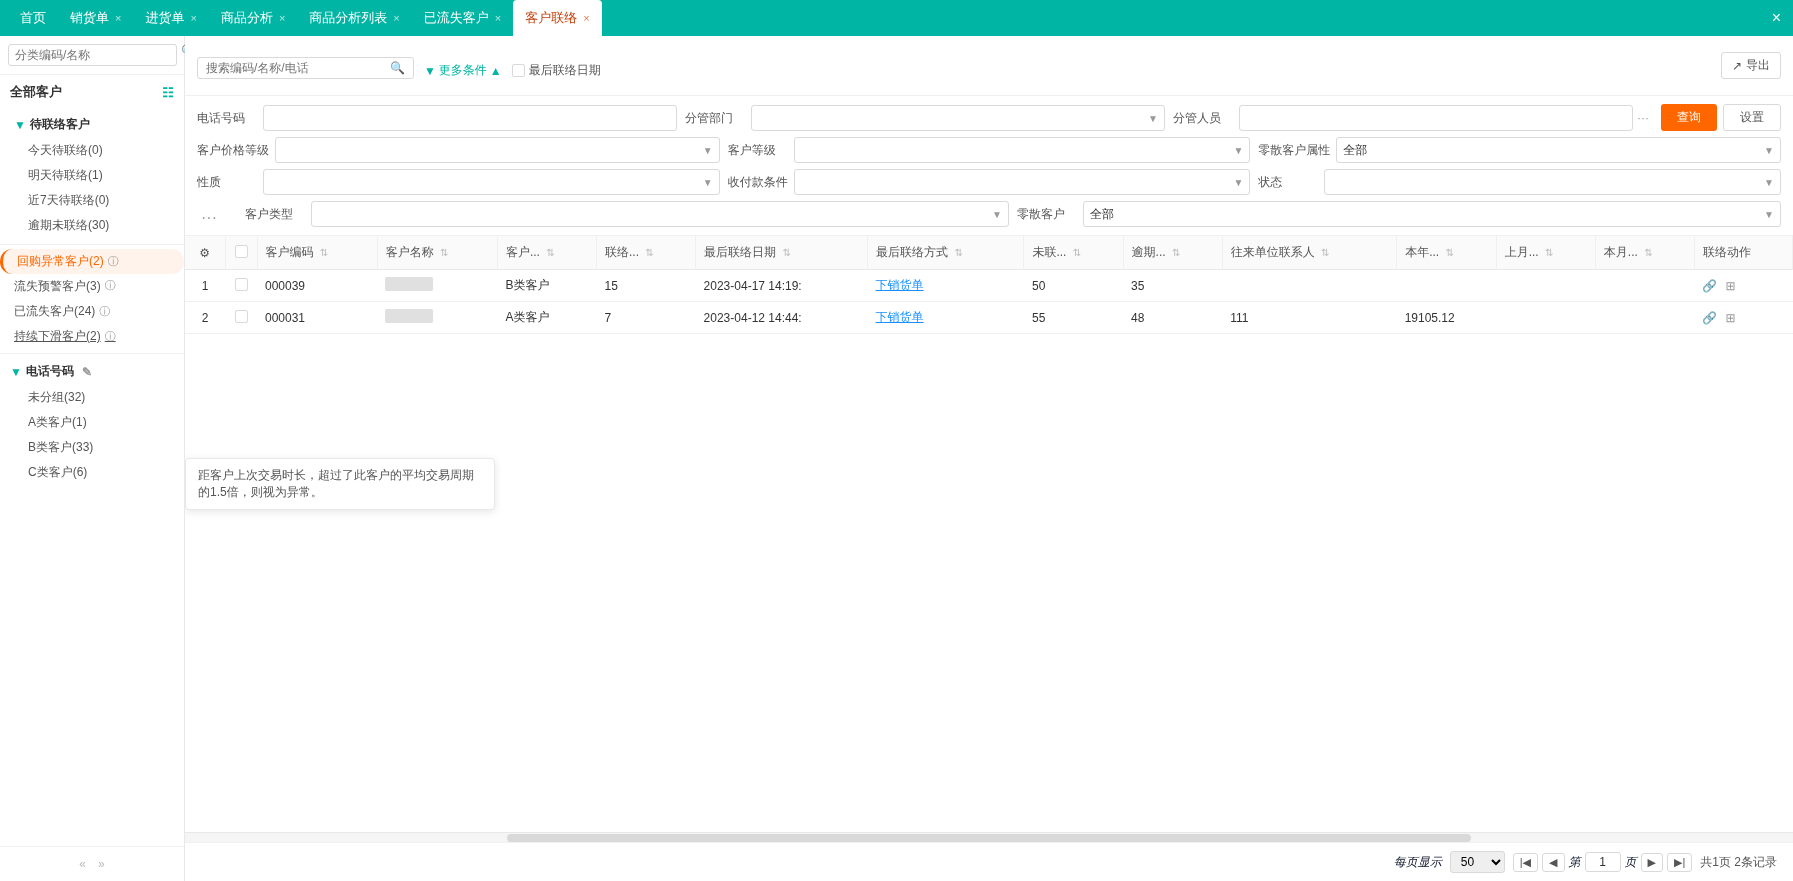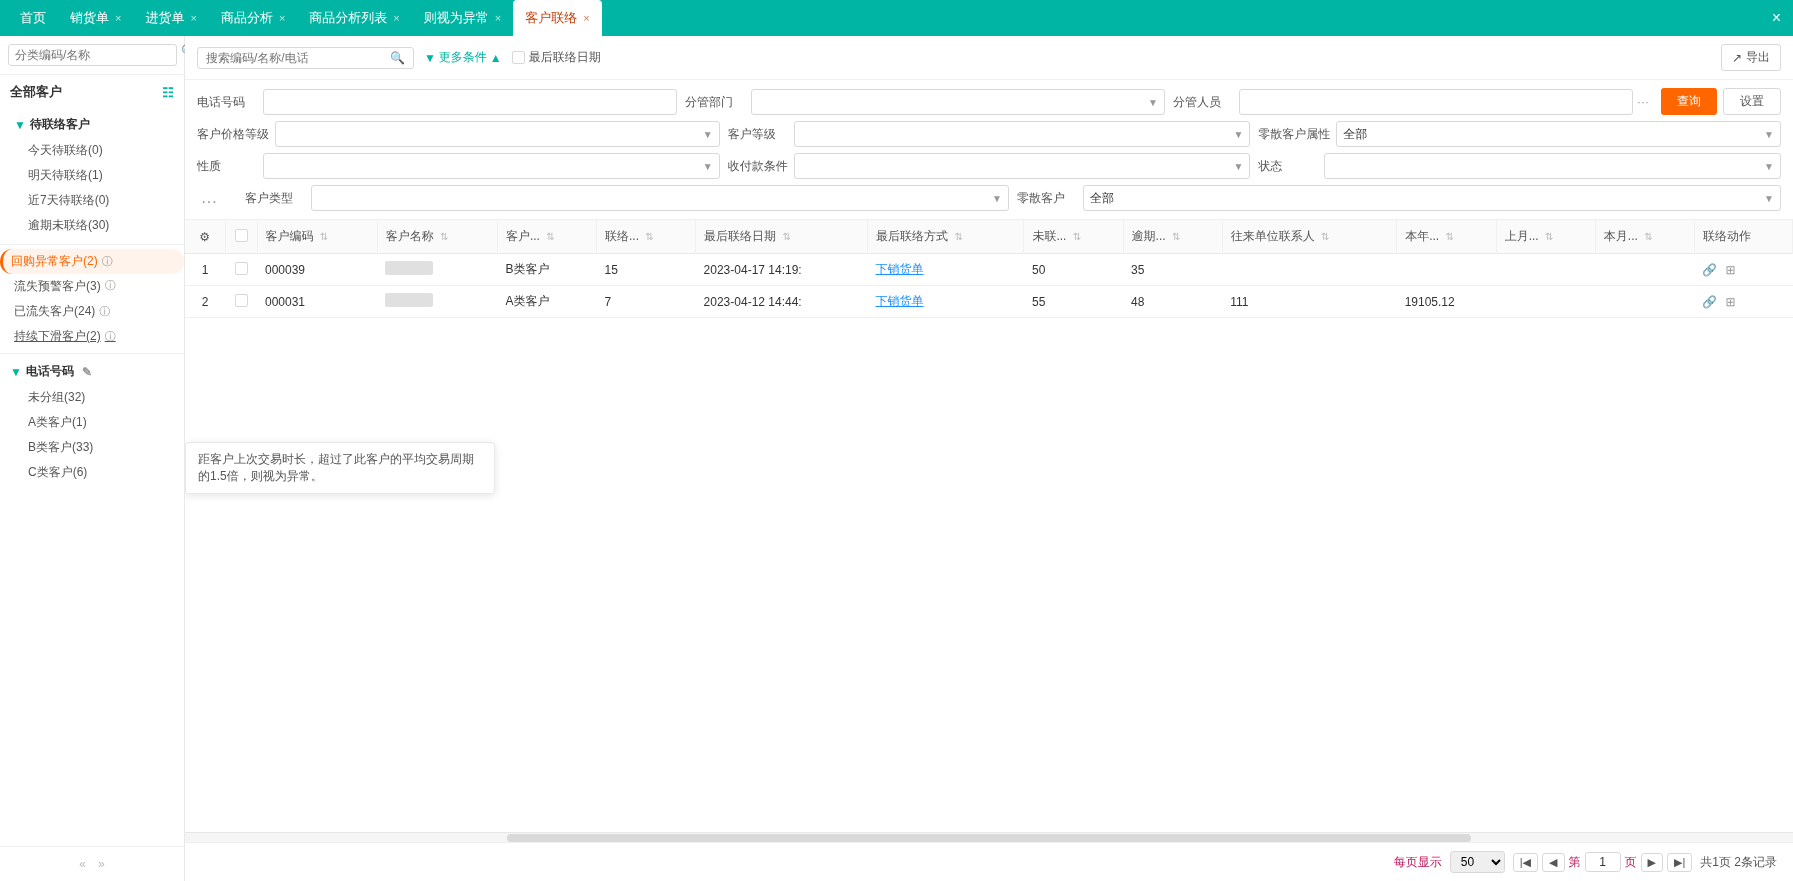--- a/index.html
+++ b/index.html
@@ -131,25 +131,25 @@
     .content-area {
       flex: 1;
       display: flex;
       flex-direction: column;
       overflow: hidden;
       background: #fff;
     }
 
     
     .filter-bar {
-      padding: 8px 12px;
+      padding: 16px 12px;
       background: #fff;
       border-bottom: 1px solid #f0f0f0;
       display: flex;
-      align-items: center;
+      align-items: flex-end;
       gap: 10px;
       flex-wrap: wrap;
     }
     .filter-search {
       display: flex;
       align-items: center;
       border: 1px solid #d9d9d9;
       border-radius: 3px;
       padding: 3px 8px;
       background: #fff;
@@ -309,21 +309,21 @@
     
     .pagination {
       padding: 8px 16px;
       display: flex;
       align-items: center;
       justify-content: flex-end;
       border-top: 1px solid #f0f0f0;
       gap: 8px;
       background: #fff;
     }
-    .pagination-label { color: #be185d; }
+    .pagination-label { color: #0f172a; font-style: italic; }
     .pagination-select {
       border: 1px solid #d9d9d9;
       border-radius: 3px;
       padding: 2px 6px;
       font-size: 12px;
     }
     .page-nav { display: flex; align-items: center; gap: 4px; }
     .page-nav button {
       border: 1px solid #d9d9d9;
       background: #fff;
@@ -412,21 +412,21 @@
   </div>
   <div class="nav-item">
     <span>商品分析</span>
     <span class="close-x">×</span>
   </div>
   <div class="nav-item">
     <span>商品分析列表</span>
     <span class="close-x">×</span>
   </div>
   <div class="nav-item">
-    <span>则视为异常</span>
+    <span>已流失客户</span>
     <span class="close-x">×</span>
   </div>
   <div class="nav-item active">
     <span>客户联络</span>
     <span class="close-x">×</span>
   </div>
   <span class="window-close">×</span>
 </div>
 
 <div class="main-layout">
@@ -456,21 +456,21 @@
       <div class="sidebar-item">
         <span>近7天待联络(0)</span>
       </div>
       <div class="sidebar-item">
         <span>逾期未联络(30)</span>
       </div>
     </div>
 
     <div class="sidebar-divider"></div>
 
-    <div class="sidebar-item active" style="display:flex;align-items:center;gap:4px;padding-left:8px;border-radius:12px;">
+    <div class="sidebar-item active" style="display:flex;align-items:center;gap:4px;padding-left:14px;border-radius:12px;">
       <span>回购异常客户(2)</span>
       <span style="color:#999;font-size:11px;">ⓘ</span>
     </div>
     <div class="sidebar-item" style="display:flex;gap:4px;padding-left:14px;">
       <span>流失预警客户(3)</span>
       <span style="color:#999;font-size:11px;">ⓘ</span>
     </div>
     <div class="sidebar-item" style="display:flex;align-items:center;gap:4px;padding-left:14px;">
       <span>已流失客户(24)</span>
       <span style="color:#999;font-size:11px;">ⓘ</span>

